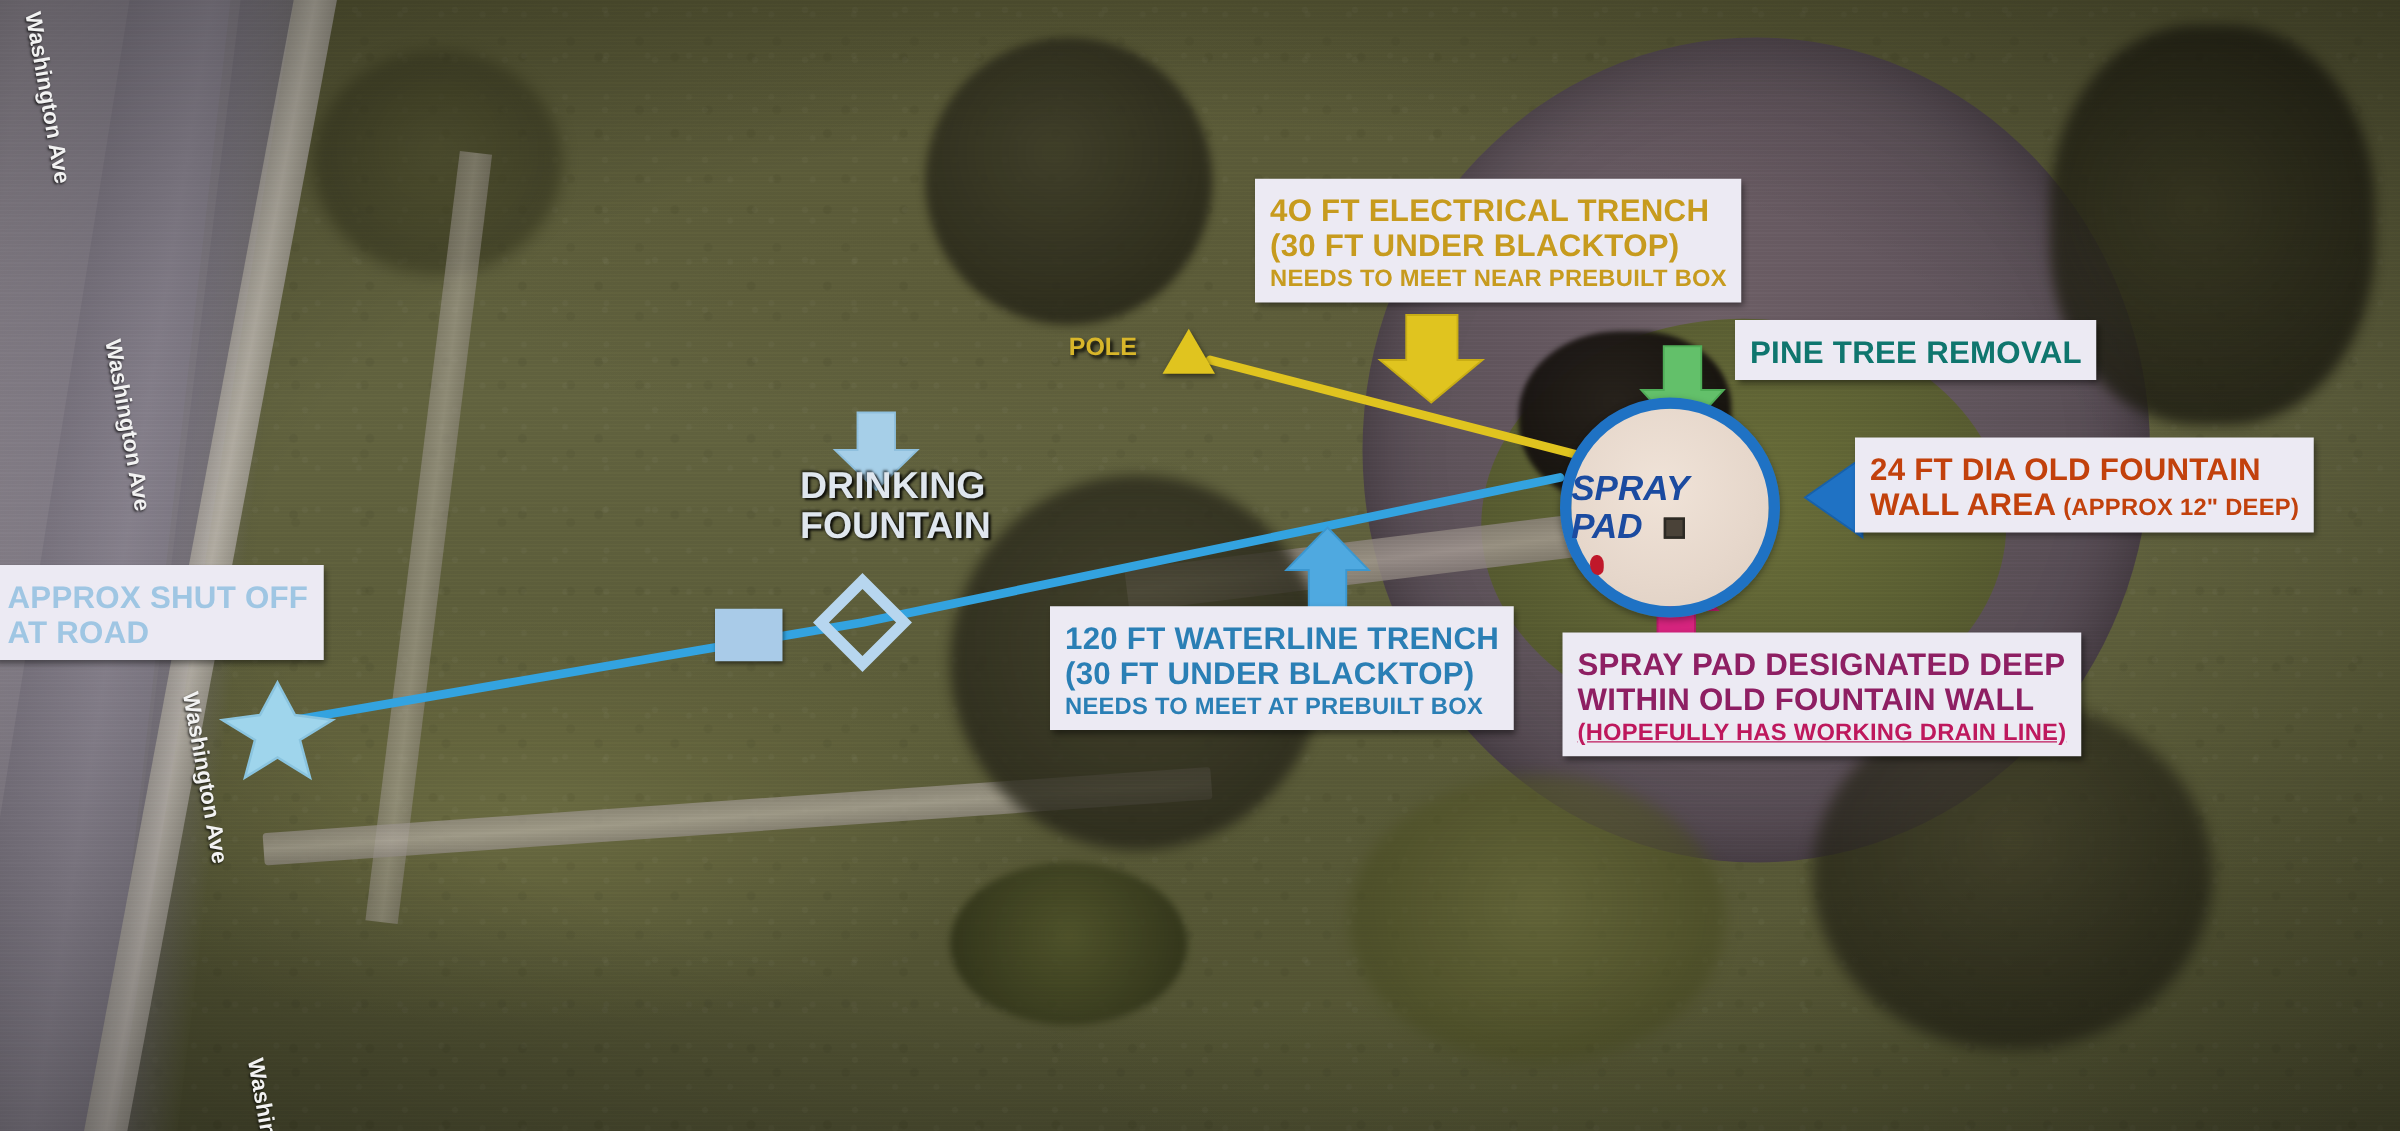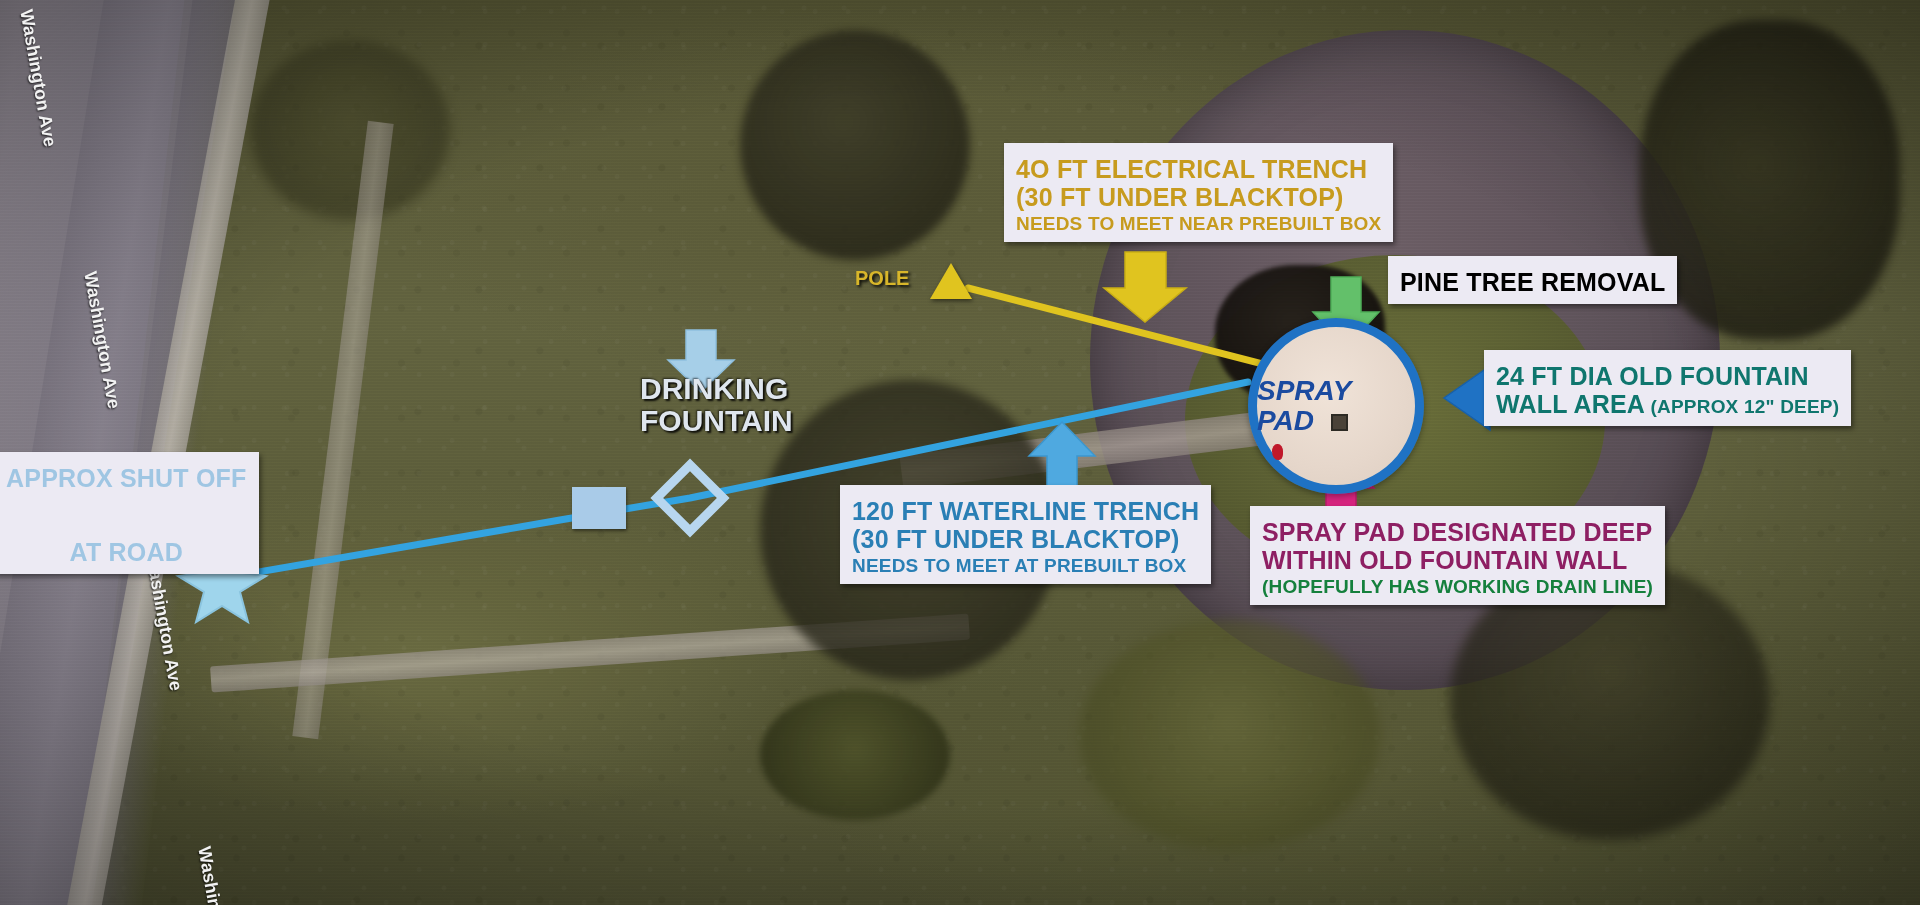--- a/index.html
+++ b/index.html
@@ -136,23 +136,23 @@
     letter-spacing:.2px;
   }
   .callout .l1,.callout .l2{font-size:25px;font-weight:bold;display:block;}
   .callout .l3{font-size:19px;font-weight:bold;display:block;margin-top:2px;}
   .callout .sm{font-size:19px;font-weight:bold;}
 
   .c-yellow .l1,.c-yellow .l2,.c-yellow .l3{color:#c79b1e;}
   .c-blue .l1,.c-blue .l2,.c-blue .l3{color:#2a7fb5;}
   .c-blue-pale .l1,.c-blue-pale .l2{color:#9fc6e3;}
   .c-magenta .l1,.c-magenta .l2{color:#8e1f63;}
-  .c-magenta .l3{color:#15803d;font-size:19px;}
-  .c-green .l1{color:#000000;text-align:center;}
-  .c-navy .l1,.c-navy .l2{color:#0f766e;}
+  .c-magenta .l3{color:#be185d;font-size:19px;text-decoration:underline;}
+  .c-green .l1{color:#0f766e;text-align:center;}
+  .c-navy .l1,.c-navy .l2{color:#c2410c;}
 
   
   .maplabel{
     position:absolute;font-weight:bold;line-height:1.08;white-space:pre-line;
     text-shadow:2px 2px 2px rgba(0,0,0,.85), -1px -1px 2px rgba(0,0,0,.6);
   }
   #label-water-pipe-box,#label-drinking-fountain{color:#dfe6ee;font-size:30px;}
   #label-pole{color:#d8b62a;font-size:20px;text-shadow:2px 2px 3px rgba(0,0,0,.9);}
   #label-spray-pad{color:#1b4ba0;font-size:28px;text-shadow:none;}
 
@@ -295,17 +295,17 @@
     </div>
 
     <div class="callout c-magenta" style="left:1250px;top:506px;">
       <span class="l1">SPRAY PAD DESIGNATED DEEP</span>
       <span class="l2">WITHIN OLD FOUNTAIN WALL</span>
       <span class="l3">(HOPEFULLY HAS WORKING DRAIN LINE)</span>
     </div>
 
     <div class="callout c-blue-pale" style="left:-6px;top:452px;">
       <span class="l1">APPROX SHUT OFF</span>
-      <span class="l2" style="text-align:center;margin-top:46px;">AT ROAD</span>
+      <span class="l2" style="text-align:left;">AT ROAD</span>
     </div>
 
   </div>
 </div>
 
 </body></html>

